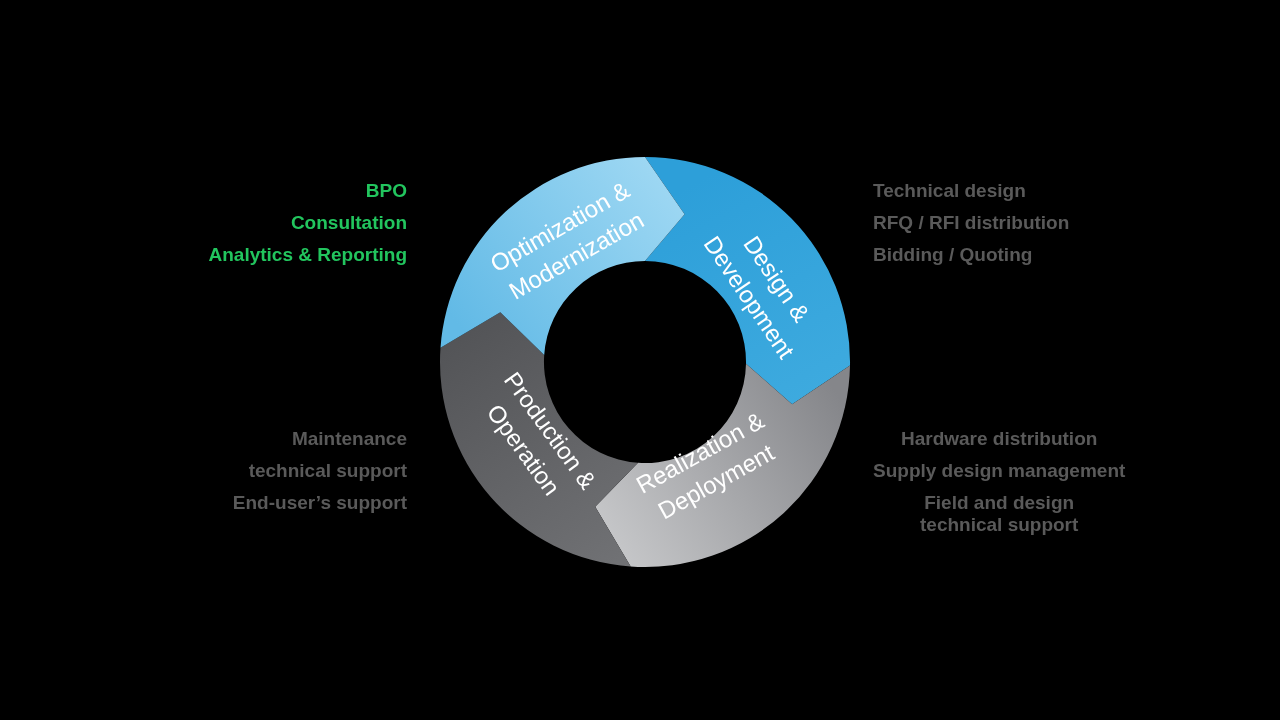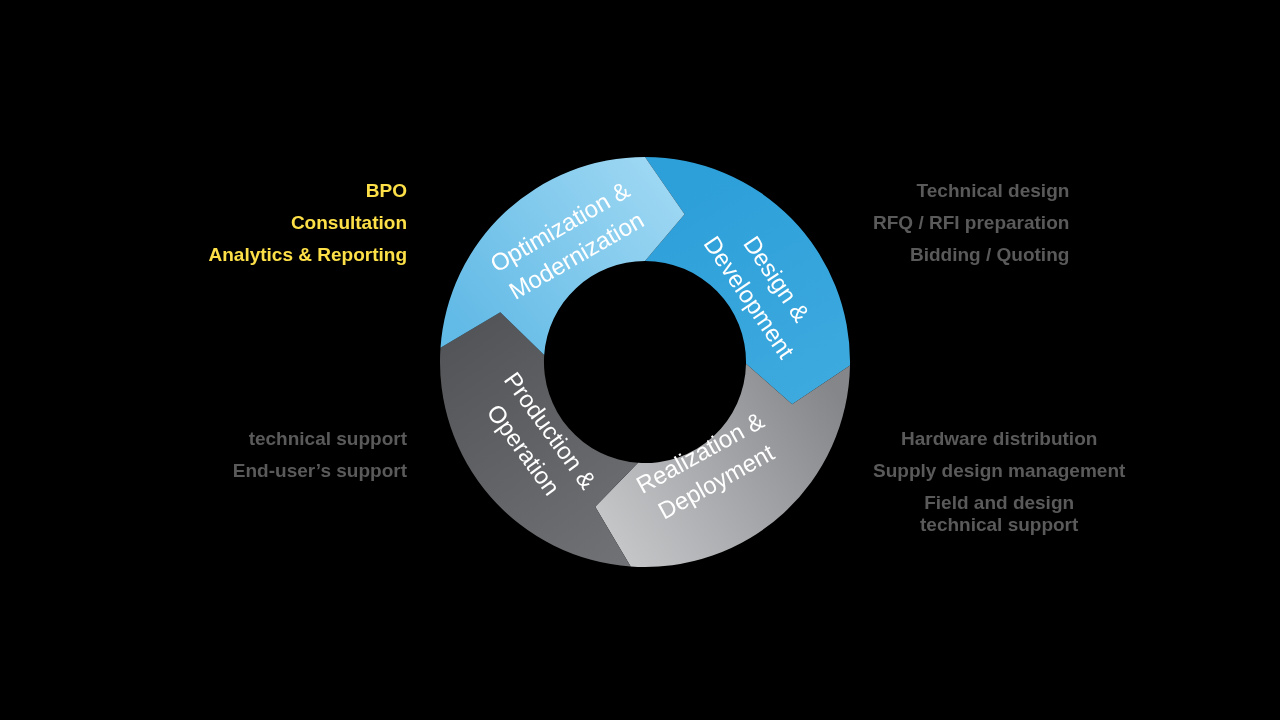--- a/index.html
+++ b/index.html
@@ -10,21 +10,21 @@
              text-align:center;white-space:nowrap;}
   .lbl-optimization{left:568px;top:241px;transform:translate(-50%,-50%) rotate(-30deg);}
   .lbl-design{left:763px;top:288px;transform:translate(-50%,-50%) rotate(56deg);}
   .lbl-realization{left:708px;top:467px;transform:translate(-50%,-50%) rotate(-29deg);}
   .lbl-production{left:537px;top:440px;transform:translate(-50%,-50%) rotate(54deg);}
   .note{position:absolute;color:#5a5a5a;font-size:19px;font-weight:bold;line-height:22px;
         white-space:nowrap;}
   .note .item{margin-top:10px;}
   .note .item:first-child{margin-top:0;}
   .note-tl{top:180px;right:873px;text-align:right;}
-  .note-tr{top:180px;left:873px;text-align:right;}
+  .note-tr{top:180px;left:873px;text-align:left;}
   .note-bl{top:428px;right:873px;text-align:right;}
   .note-br{top:428px;left:873px;text-align:center;}
 </style>
 </head>
 <body>
 
 <div class="stage" style="background: rgb(0, 0, 0);">
 
   <svg id="ring-svg" width="1280" height="720" viewBox="0 0 1280 720">
       <defs>
@@ -61,45 +61,48 @@
   </div>
   <div class="seg-label lbl-realization" style="color: rgb(255, 255, 255);">
     <div>Realization &amp;</div>
     <div>Deployment</div>
   </div>
   <div class="seg-label lbl-production" style="color: rgb(255, 255, 255);">
     <div>Production &amp;</div>
     <div>Operation</div>
   </div>
 
-  <div class="note note-tl" style="color: #fde047;">
+  <div class="note note-tl" style="color: #22c55e;">
     <div class="item">
       <div>BPO</div>
     </div>
     <div class="item">
       <div>Consultation</div>
     </div>
     <div class="item">
       <div>Analytics &amp; Reporting</div>
     </div>
   </div>
 
   <div class="note note-tr" style="color: rgb(90, 90, 90);">
     <div class="item">
       <div>Technical design</div>
     </div>
     <div class="item">
-      <div>RFQ / RFI preparation</div>
+      <div>RFQ / RFI distribution</div>
     </div>
     <div class="item">
       <div>Bidding / Quoting</div>
     </div>
   </div>
 
   <div class="note note-bl" style="color: rgb(90, 90, 90);">
+    <div class="item">
+      <div>Maintenance</div>
+    </div>
     <div class="item">
       <div>technical support</div>
     </div>
     <div class="item">
       <div>End-user’s support</div>
     </div>
   </div>
 
   <div class="note note-br" style="color: rgb(90, 90, 90);">
     <div class="item">

